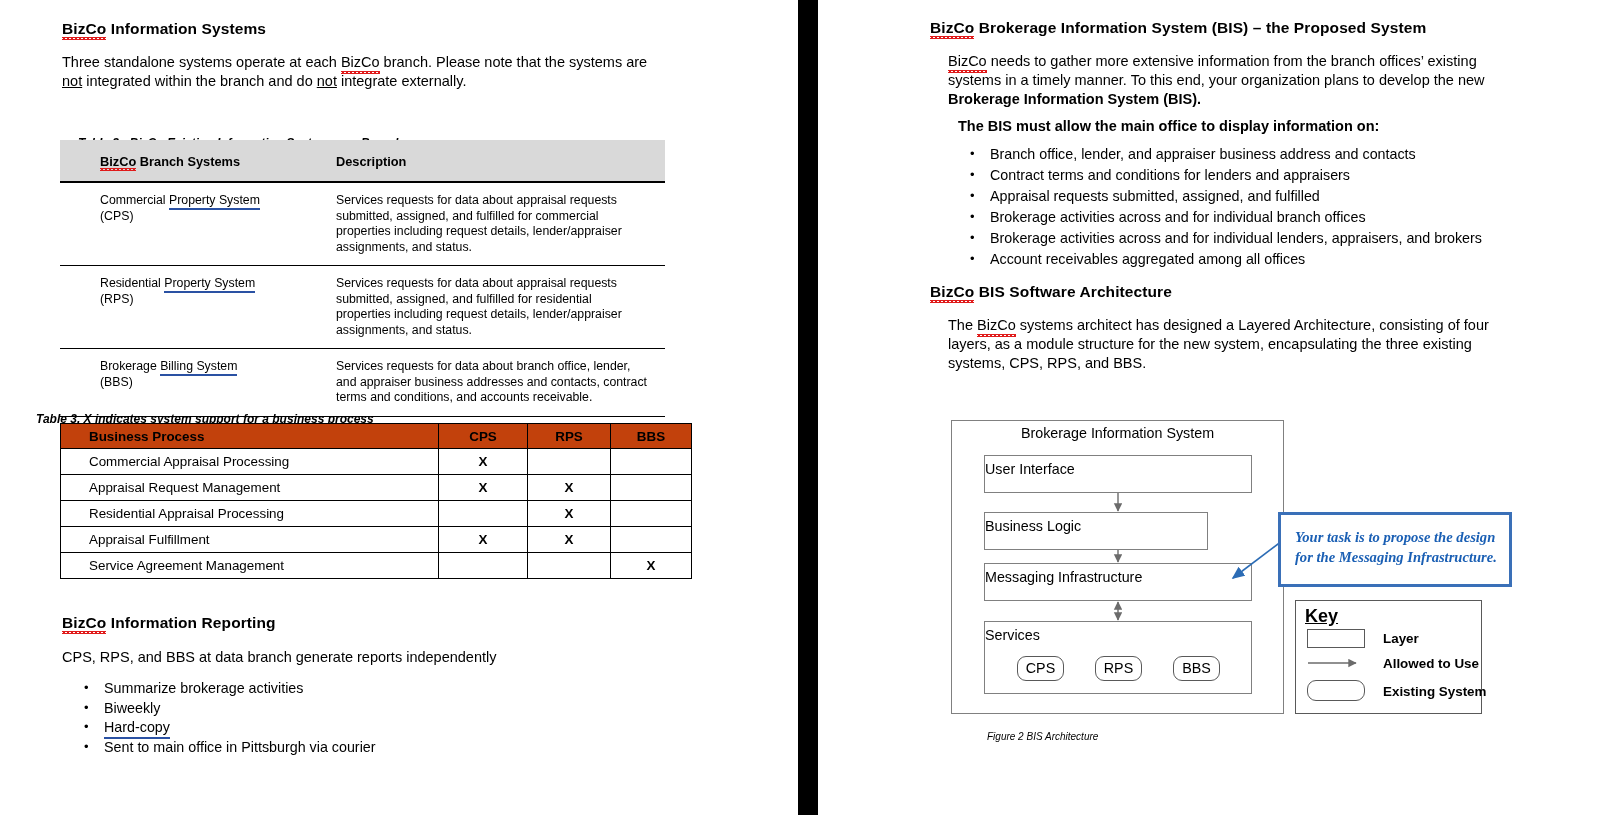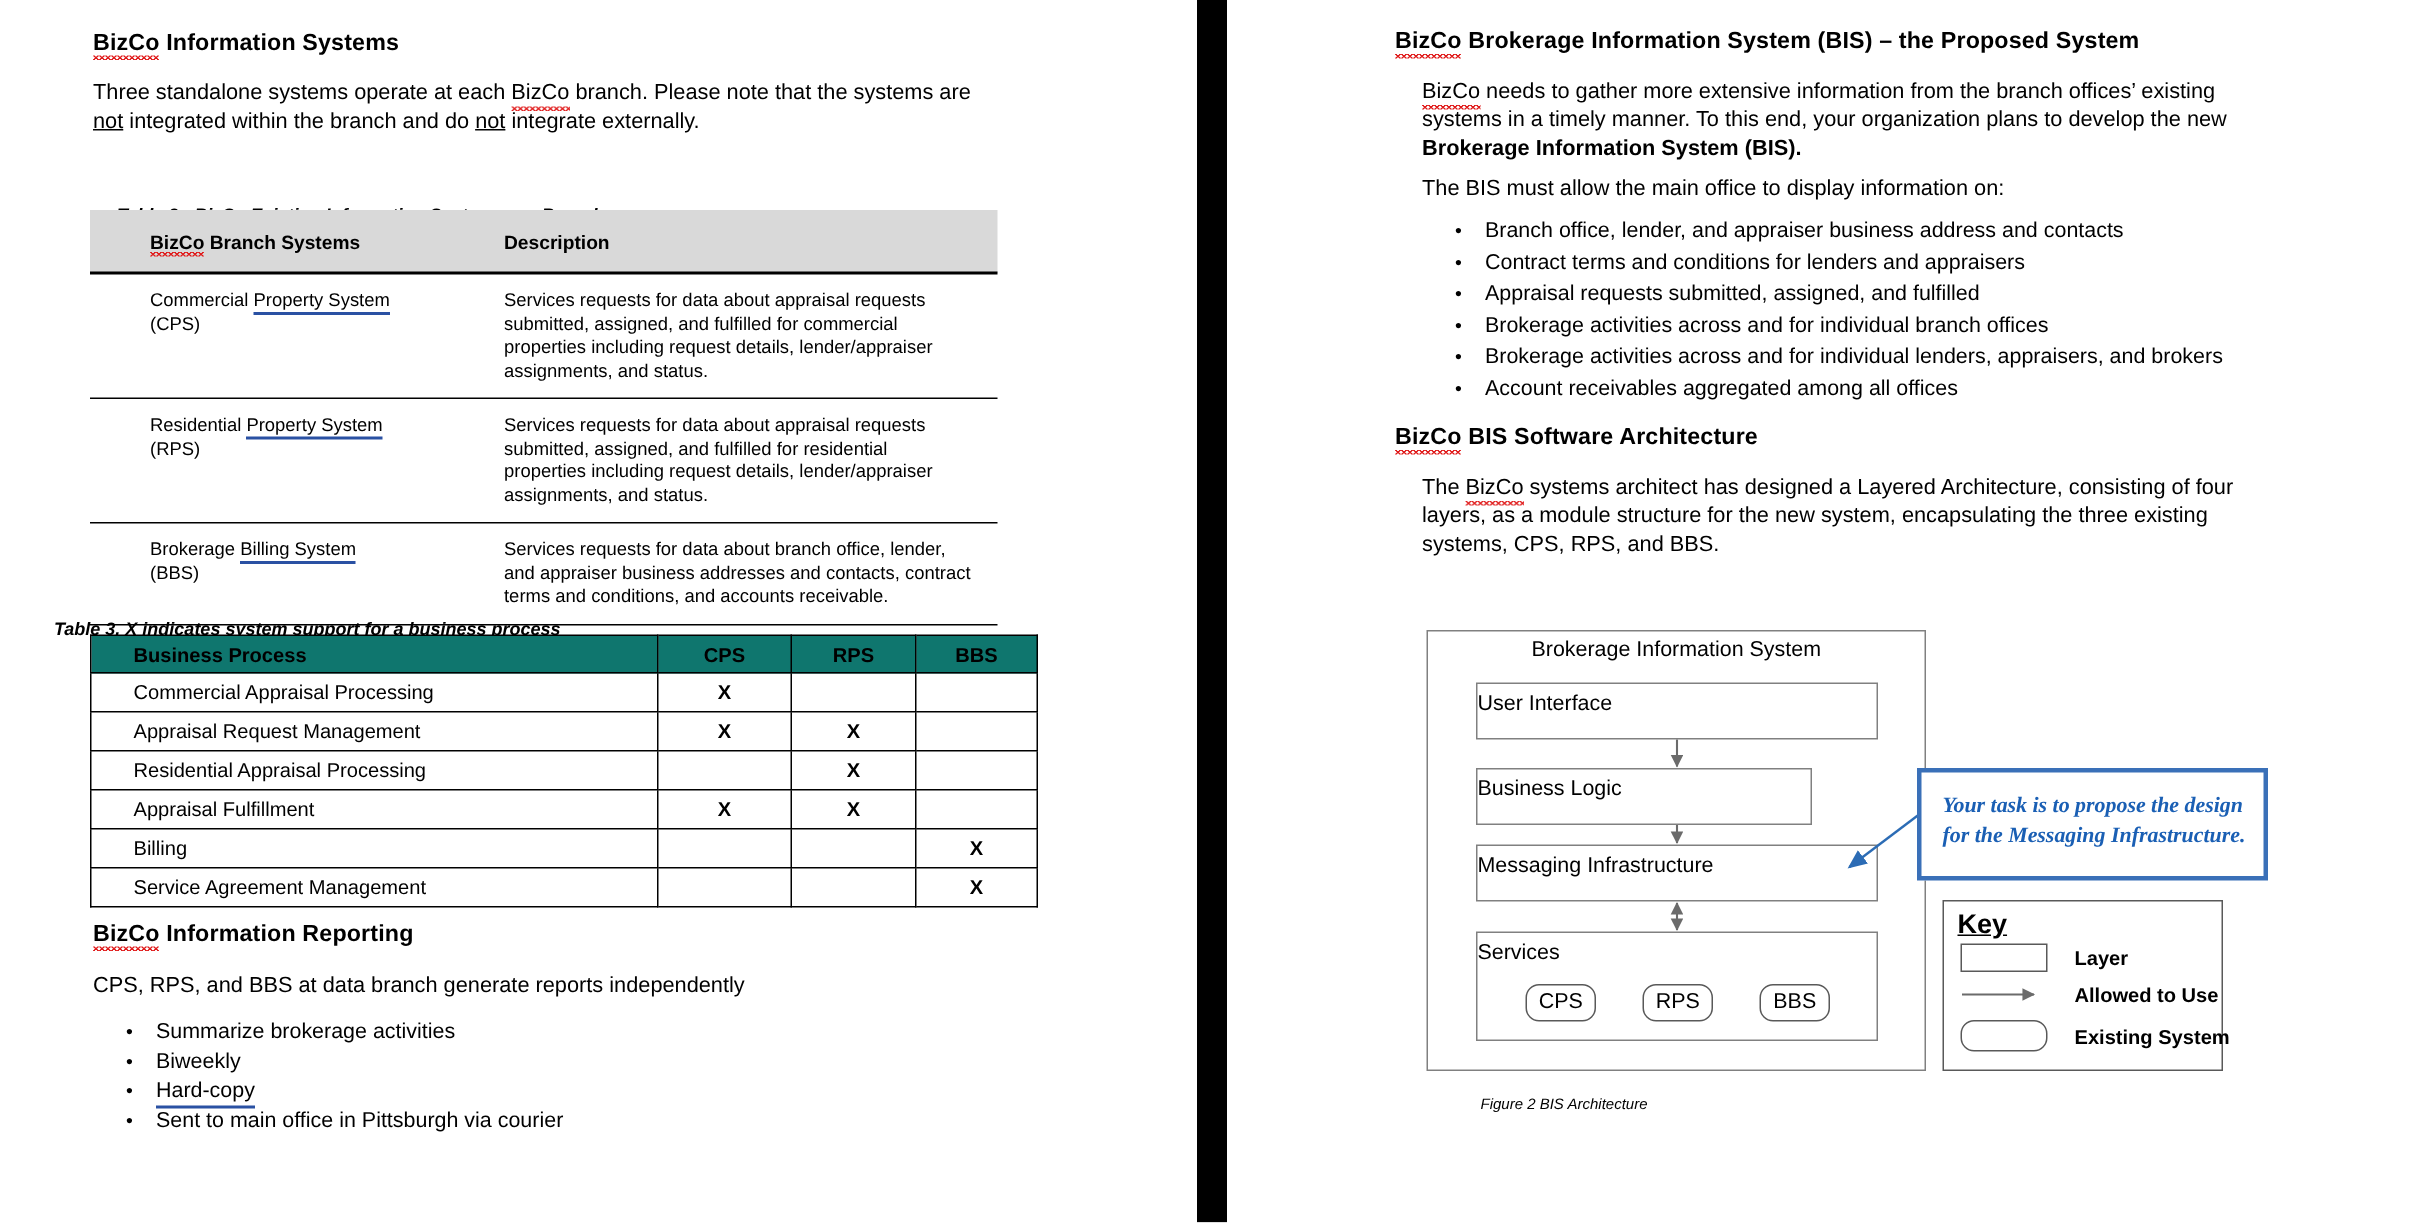--- a/index.html
+++ b/index.html
@@ -125,21 +125,21 @@
   table.t3 {
     border-collapse: collapse;
     width: 592px;
     table-layout: fixed;
   }
   table.t3 th, table.t3 td {
     border: 1.3px solid #000;
     font-size: 13.4px;
   }
   table.t3 thead th {
-    background: #0f766e;
+    background: #c2410c;
     font-weight: bold;
     height: 22px;
   }
   table.t3 thead th.bp {
     text-align: left;
     padding-left: 28px;
   }
   table.t3 thead th.sys {
     text-align: center;
   }
@@ -354,26 +354,20 @@
             <td class="mark">X</td>
             <td class="mark"></td>
           </tr>
           <tr>
             <td class="proc">Appraisal Fulfillment</td>
             <td class="mark">X</td>
             <td class="mark">X</td>
             <td class="mark"></td>
           </tr>
           <tr>
-            <td class="proc">Billing</td>
-            <td class="mark"></td>
-            <td class="mark"></td>
-            <td class="mark">X</td>
-          </tr>
-          <tr>
             <td class="proc">Service Agreement Management</td>
             <td class="mark"></td>
             <td class="mark"></td>
             <td class="mark">X</td>
           </tr>
         </tbody>
       </table>
     </div>
 
     <h2 class="sec-head" style="position:absolute; left:62px; top:614px;">
@@ -407,21 +401,21 @@
   <div class="doc-col" style="left:818px; width:802px;">
 
     <h2 class="sec-head" style="position:absolute; left:112px; top:19px;">
       <span class="sq-red">BizCo</span><span> Brokerage Information System (BIS) – the Proposed System</span>
     </h2>
 
     <p class="body-text" style="position:absolute; left:130px; top:52px; width:562px;">
       <span class="sq-red">BizCo</span><span> needs to gather more extensive information from the branch offices’ existing systems in a timely manner.  To this end, your organization plans to develop the new </span><span class="b">Brokerage Information System (BIS).</span>
     </p>
 
-    <p class="body-text" style="position:absolute; left:130px; top:117px; width:562px;">The BIS must allow the main office to display information on:</p>
+    <p class="body-text" style="position:absolute; left:140px; top:117px; width:562px;font-weight:bold;">The BIS must allow the main office to display information on:</p>
 
     <ul class="bullets" style="position:absolute; left:130px; top:144px; width:660px;">
       <li>
         <span class="bul">•</span>
         <span>Branch office, lender, and appraiser business address and contacts</span>
       </li>
       <li>
         <span class="bul">•</span>
         <span>Contract terms and conditions for lenders and appraisers</span>
       </li>

